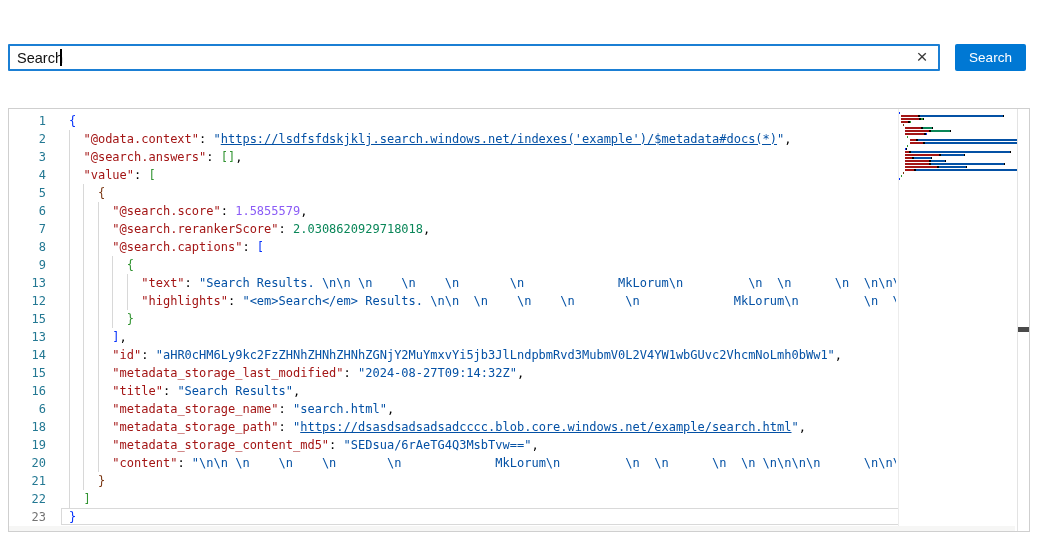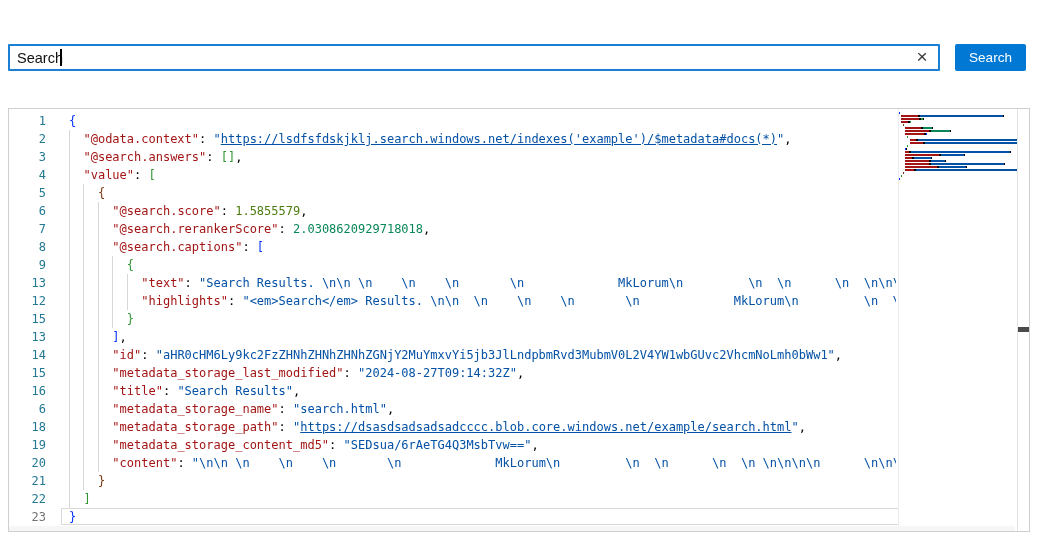--- a/index.html
+++ b/index.html
@@ -100,21 +100,21 @@
     <div class="indent-guide" style="left:118px;top:165px;height:36px;"></div>
 
     <div class="cur-line" style="top:399px;"></div>
 
     <div class="code-area" id="code-area">
         <div class="code-line"><span style="color: rgb(4, 49, 250);">{</span></div>
         <div class="code-line"><span>  </span><span style="color: rgb(163, 21, 21);">"@odata.context"</span><span style="color: rgb(0, 0, 0);">: </span><span style="color: rgb(4, 81, 165);">"</span><span class="lnk" style="color: rgb(4, 81, 165);">https://lsdfsfdskjklj.search.windows.net/indexes('example')/$metadata#docs(*)</span><span style="color: rgb(4, 81, 165);">"</span><span style="color: rgb(0, 0, 0);">,</span></div>
         <div class="code-line"><span>  </span><span style="color: rgb(163, 21, 21);">"@search.answers"</span><span style="color: rgb(0, 0, 0);">: </span><span style="color: rgb(49, 147, 49);">[]</span><span style="color: rgb(0, 0, 0);">,</span></div>
         <div class="code-line"><span>  </span><span style="color: rgb(163, 21, 21);">"value"</span><span style="color: rgb(0, 0, 0);">: </span><span style="color: rgb(49, 147, 49);">[</span></div>
         <div class="code-line"><span>    </span><span style="color: rgb(123, 56, 20);">{</span></div>
-        <div class="code-line"><span>      </span><span style="color: rgb(163, 21, 21);">"@search.score"</span><span style="color: rgb(0, 0, 0);">: </span><span style="color: #4d7c0f; margin-top: 8px;">1.5855579</span><span style="color: rgb(0, 0, 0);">,</span></div>
+        <div class="code-line"><span>      </span><span style="color: rgb(163, 21, 21);">"@search.score"</span><span style="color: rgb(0, 0, 0);">: </span><span style="color: #8b5cf6; margin-top: 8px;">1.5855579</span><span style="color: rgb(0, 0, 0);">,</span></div>
         <div class="code-line"><span>      </span><span style="color: rgb(163, 21, 21);">"@search.rerankerScore"</span><span style="color: rgb(0, 0, 0);">: </span><span style="color: rgb(9, 134, 88); margin-top: 25px;">2.0308620929718018</span><span style="color: rgb(0, 0, 0);">,</span></div>
         <div class="code-line"><span>      </span><span style="color: rgb(163, 21, 21);">"@search.captions"</span><span style="color: rgb(0, 0, 0);">: </span><span style="color: rgb(4, 49, 250);">[</span></div>
         <div class="code-line"><span>        </span><span style="color: rgb(49, 147, 49);">{</span></div>
         <div class="code-line"><span>          </span><span style="color: rgb(163, 21, 21);">"text"</span><span style="color: rgb(0, 0, 0);">: </span><span style="color: rgb(4, 81, 165);">"Search Results. \n\n \n    \n    \n       \n             MkLorum\n         \n  \n      \n  \n\n\n\n      \n\n\n\n  \n</span></div>
         <div class="code-line"><span>          </span><span style="color: rgb(163, 21, 21);">"highlights"</span><span style="color: rgb(0, 0, 0);">: </span><span style="color: rgb(4, 81, 165);">"&lt;em&gt;Search&lt;/em&gt; Results. \n\n  \n    \n    \n       \n             MkLorum\n         \n  \n      \n  \n\n</span></div>
         <div class="code-line"><span>        </span><span style="color: rgb(49, 147, 49);">}</span></div>
         <div class="code-line"><span>      </span><span style="color: rgb(4, 49, 250);">]</span><span style="color: rgb(0, 0, 0);">,</span></div>
         <div class="code-line"><span>      </span><span style="color: rgb(163, 21, 21);">"id"</span><span style="color: rgb(0, 0, 0);">: </span><span style="color: rgb(4, 81, 165);">"aHR0cHM6Ly9kc2FzZHNhZHNhZHNhZGNjY2MuYmxvYi5jb3JlLndpbmRvd3MubmV0L2V4YW1wbGUvc2VhcmNoLmh0bWw1"</span><span style="color: rgb(0, 0, 0);">,</span></div>
         <div class="code-line"><span>      </span><span style="color: rgb(163, 21, 21);">"metadata_storage_last_modified"</span><span style="color: rgb(0, 0, 0);">: </span><span style="color: rgb(4, 81, 165);">"2024-08-27T09:14:32Z"</span><span style="color: rgb(0, 0, 0);">,</span></div>
         <div class="code-line"><span>      </span><span style="color: rgb(163, 21, 21);">"title"</span><span style="color: rgb(0, 0, 0);">: </span><span style="color: rgb(4, 81, 165);">"Search Results"</span><span style="color: rgb(0, 0, 0);">,</span></div>

